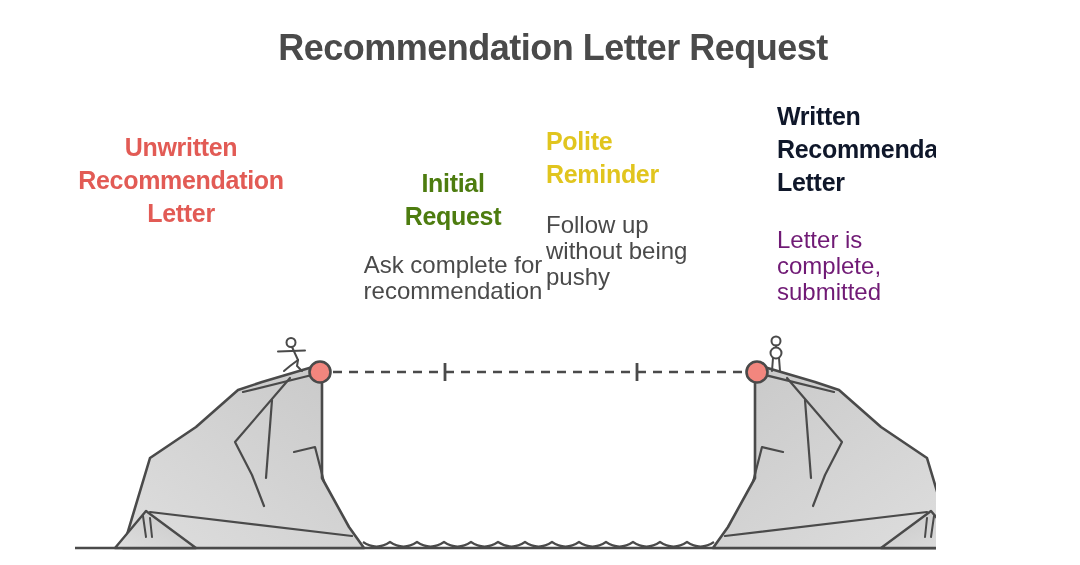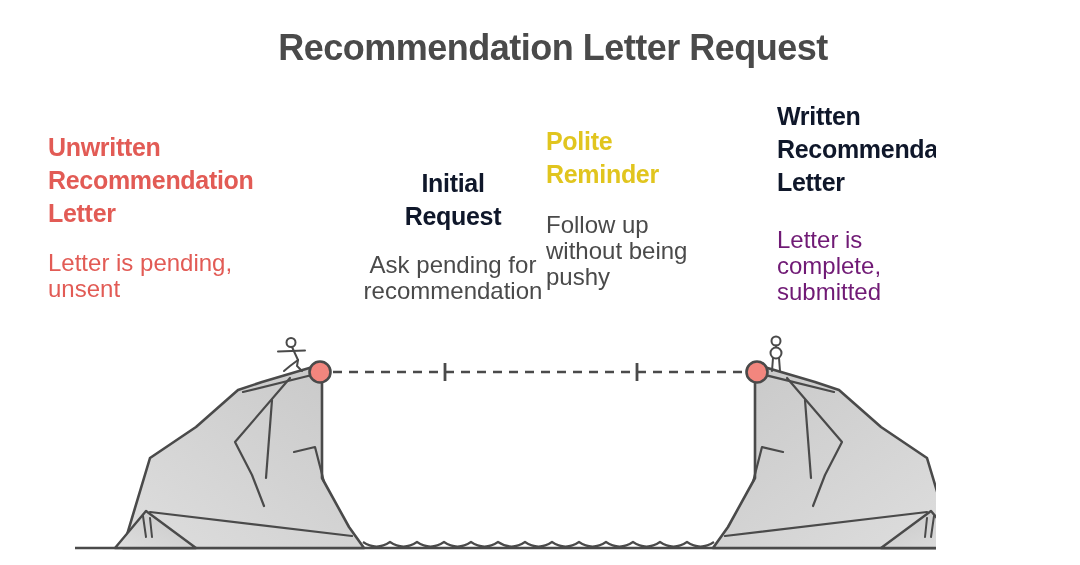--- a/index.html
+++ b/index.html
@@ -13,49 +13,47 @@
     letter-spacing:-0.5px;
   }
   .stage-col{position:absolute;}
   .stage-label{
     font-weight:bold;font-size:25px;line-height:33px;
     letter-spacing:-0.3px;white-space:pre-line;
   }
   .stage-desc{
     font-size:24px;line-height:26px;white-space:pre-line;
   }
-  .col-1{top:131px;left:48px;width:250px;text-align:left;}
+  .col-1{top:131px;left:56px;width:250px;text-align:center;}
   .col-1 .stage-desc{margin-top:20px;}
   .col-2{top:167px;left:343px;width:220px;text-align:center;}
   .col-2 .stage-desc{margin-top:19px;}
   .col-3{top:125px;left:546px;width:180px;text-align:left;}
   .col-3 .stage-desc{margin-top:21px;}
   .col-4{top:100px;left:777px;width:260px;text-align:left;}
   .col-4 .stage-desc{margin-top:28px;}
   .scene{position:absolute;left:0;top:330px;width:1080px;height:235px;}
 </style>
 </head>
 <body>
 
 <div class="canvas">
 
   <div class="page-title" style="color: rgb(74, 74, 74);">Recommendation Letter Request</div>
 
   <div class="stage-col col-1">
     <div class="stage-label" style="color: rgb(226, 91, 85);">Unwritten
 Recommendation
 Letter</div>
-    <div class="stage-desc" style="color: rgb(226, 91, 85);">Letter is pending,
-unsent</div>
   </div>
 
   <div class="stage-col col-2">
-    <div class="stage-label" style="color: #0f172a;">Initial
+    <div class="stage-label" style="color: #4d7c0f;">Initial
 Request</div>
-    <div class="stage-desc" style="color: rgb(74, 74, 74);">Ask pending for
+    <div class="stage-desc" style="color: rgb(74, 74, 74);">Ask complete for
 recommendation</div>
   </div>
 
   <div class="stage-col col-3">
     <div class="stage-label" style="color: rgb(225, 197, 30);">Polite
 Reminder</div>
     <div class="stage-desc" style="color: rgb(74, 74, 74);">Follow up
 without being
 pushy</div>
   </div>

